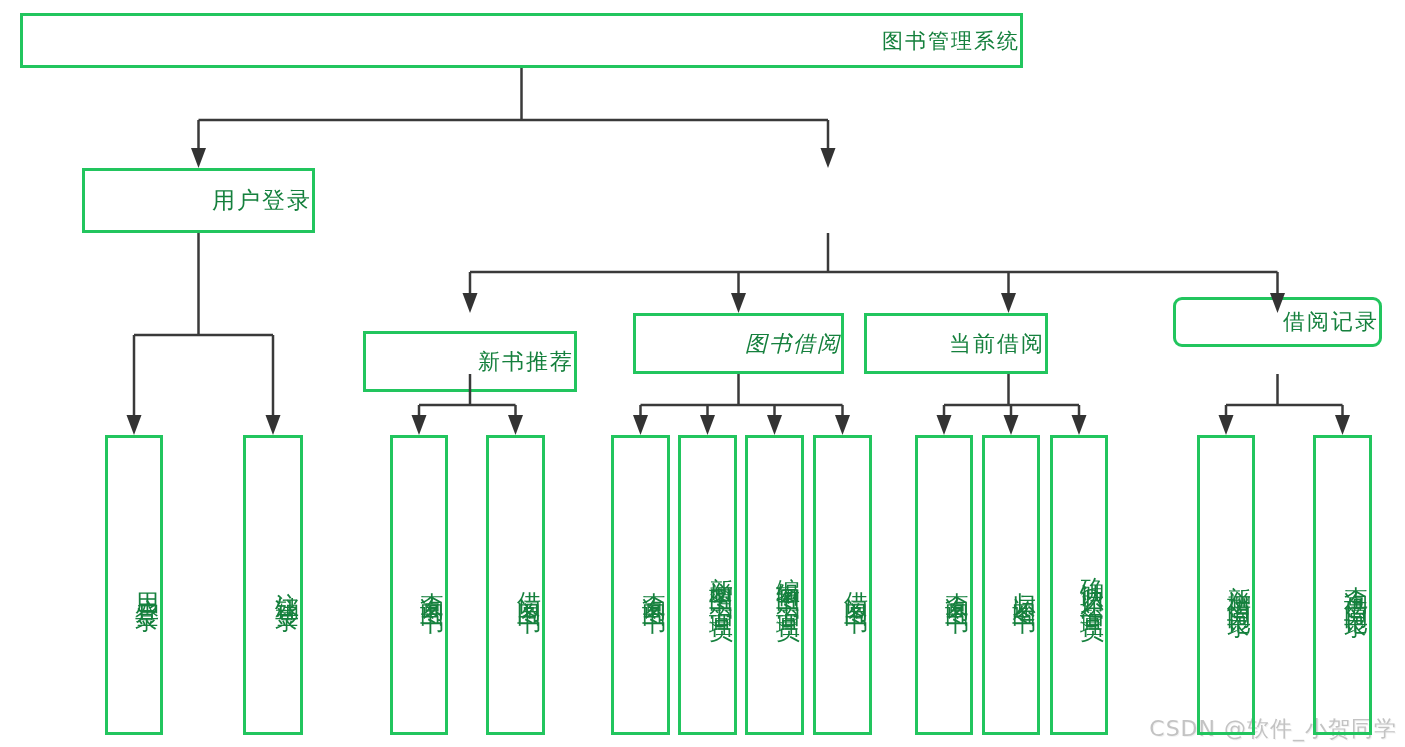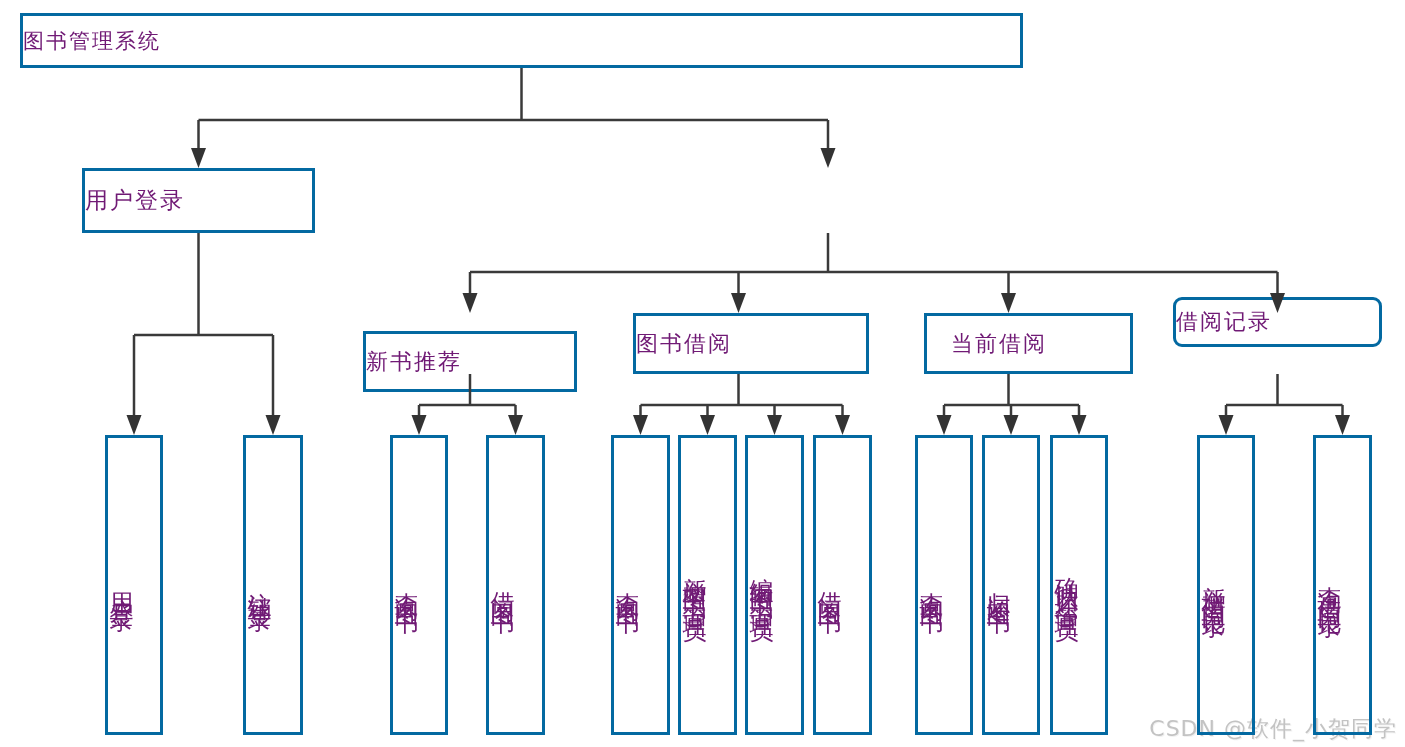--- a/index.html
+++ b/index.html
@@ -15,26 +15,26 @@
     position: absolute;
     left: 0; top: 0;
     z-index: 3;
     pointer-events: none;
   }
   .connectors line { stroke: #3a3a3a; stroke-width: 2.5; }
   .connectors polygon { fill: #333333; }
   .node {
     position: absolute;
     box-sizing: border-box;
-    border: 3px solid #0369a1;
+    border: 3px solid #22c55e;
     background: transparent;
     display: flex;
     align-items: center;
-    justify-content: flex-start;
-    color: #701a75;
+    justify-content: flex-end;
+    color: #15803d;
     z-index: 2;
     letter-spacing: 2px;
   }
   .lvl1 { font-size: 21px; }
   .lvl2 { font-size: 23px; }
   .lvl3 { font-size: 22px; }
   .leaf { font-size: 24px; }
   .leaf .vtext {
     writing-mode: vertical-rl;
     text-orientation: mixed;
@@ -140,24 +140,24 @@
     <span>图书管理系统</span>
   </div>
 
   <div class="node lvl2" style="left:82px; top:168px; width:233px; height:65px;">
     <span>用户登录</span>
   </div>
 
   <div class="node lvl3" style="left:363px; top:313px; width:214px; height:61px;margin-top:18px;">
     <span>新书推荐</span>
   </div>
-  <div class="node lvl3" style="left:633px; top:313px; width:236px; height:61px;">
+  <div class="node lvl3" style="left:633px; top:313px; width:211px; height:61px;font-style:italic;">
     <span>图书借阅</span>
   </div>
-  <div class="node lvl3" style="left:924px; top:313px; width:209px; height:61px;padding-left:24px;">
+  <div class="node lvl3" style="left:864px; top:313px; width:184px; height:61px;padding-left:24px;">
     <span>当前借阅</span>
   </div>
   <div class="node lvl3" style="left:1173px; top:297px; width:209px; height:50px;border-radius:9px;">
     <span>借阅记录</span>
   </div>
 
   <div class="node leaf" style="left:105px; top:435px; width:58px; height:300px;">
     <span class="vtext">用户登录</span>
   </div>
   <div class="node leaf" style="left:243px; top:435px; width:60px; height:300px;">

